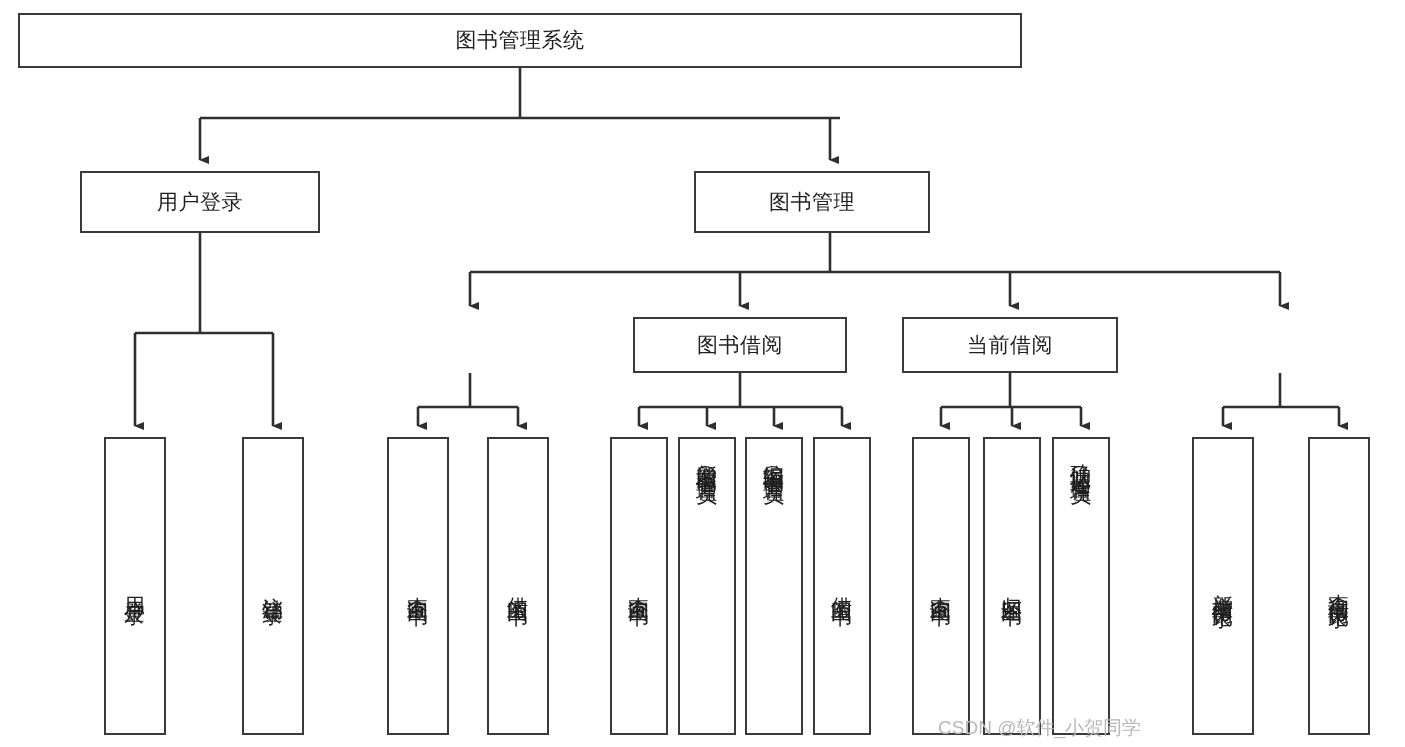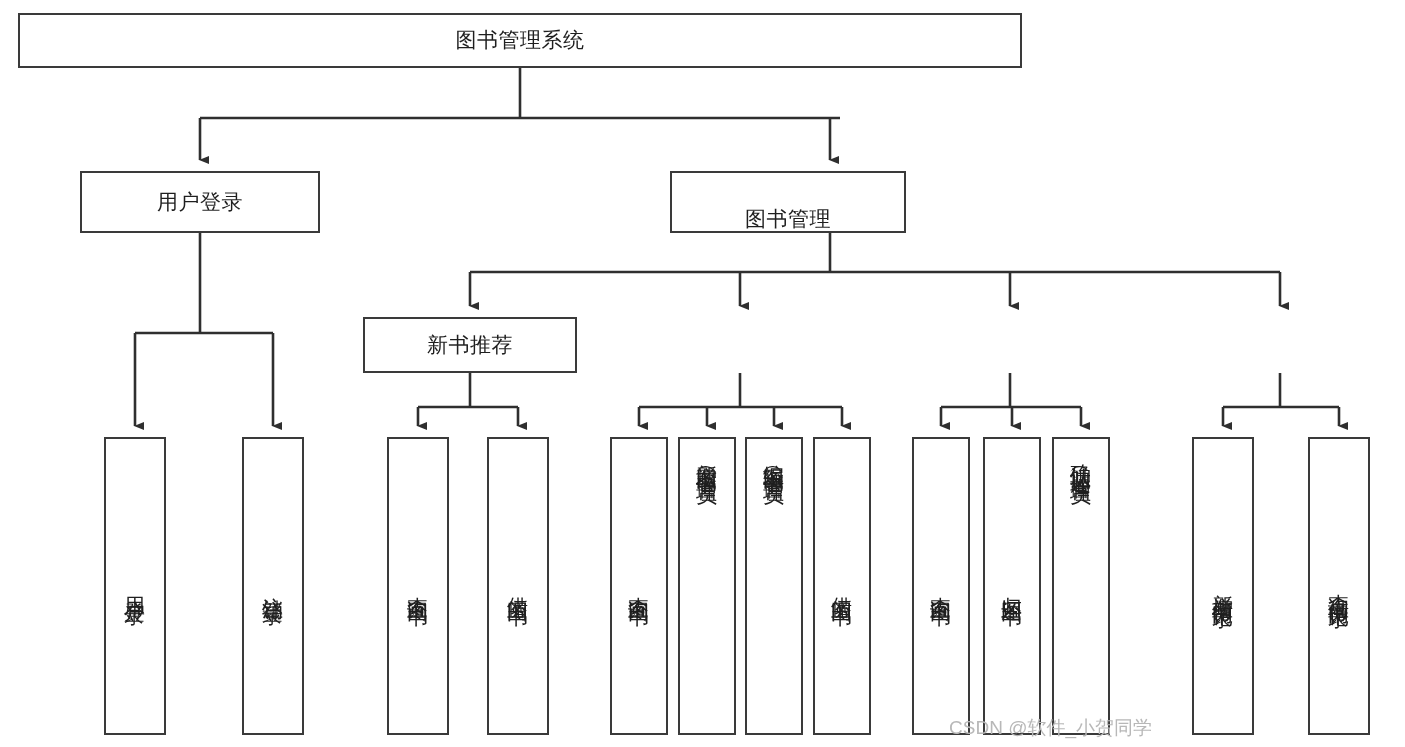--- a/index.html
+++ b/index.html
@@ -11,21 +11,20 @@
     width: 1405px;
     height: 747px;
     font-family: "Liberation Sans", "DejaVu Sans", sans-serif;
     overflow: hidden;
     position: relative;
   }
   #diagram-root {
     position: relative;
     width: 1149px;
     height: 747px;
-    padding-left: 11px;
   }
   svg.connectors {
     position: absolute;
     left: 0;
     top: 0;
     width: 1405px;
     height: 747px;
     pointer-events: none;
   }
   .node {
@@ -128,26 +127,29 @@
     </g>
   </svg>
 
   <div class="node" style="left: 18px; top: 13px; width: 1004px; height: 55px;">
     <span class="node-label">图书管理系统</span>
   </div>
 
   <div class="node" style="left: 80px; top: 171px; width: 240px; height: 62px;">
     <span class="node-label">用户登录</span>
   </div>
-  <div class="node" style="left: 670px; top: 171px; width: 236px; height: 62px; align-items: flex-end;">
+  <div class="node" style="left: 694px; top: 171px; width: 236px; height: 62px;">
     <span class="node-label">图书管理</span>
   </div>
 
-  <div class="node" style="left: 363px; top: 317px; width: 214px; height: 56px;">
-    <span class="node-label">新书推荐</span>
+  <div class="node" style="left: 633px; top: 317px; width: 214px; height: 56px;">
+    <span class="node-label">图书借阅</span>
+  </div>
+  <div class="node" style="left: 902px; top: 317px; width: 216px; height: 56px;">
+    <span class="node-label">当前借阅</span>
   </div>
 
   <div class="node leaf centered" style="left: 104px; top: 437px; width: 62px; height: 298px;">
     <span class="node-label">用户登录</span>
   </div>
   <div class="node leaf centered" style="left: 242px; top: 437px; width: 62px; height: 298px;">
     <span class="node-label">注销登录</span>
   </div>
   <div class="node leaf centered" style="left: 387px; top: 437px; width: 62px; height: 298px;">
     <span class="node-label">查询图书</span>

